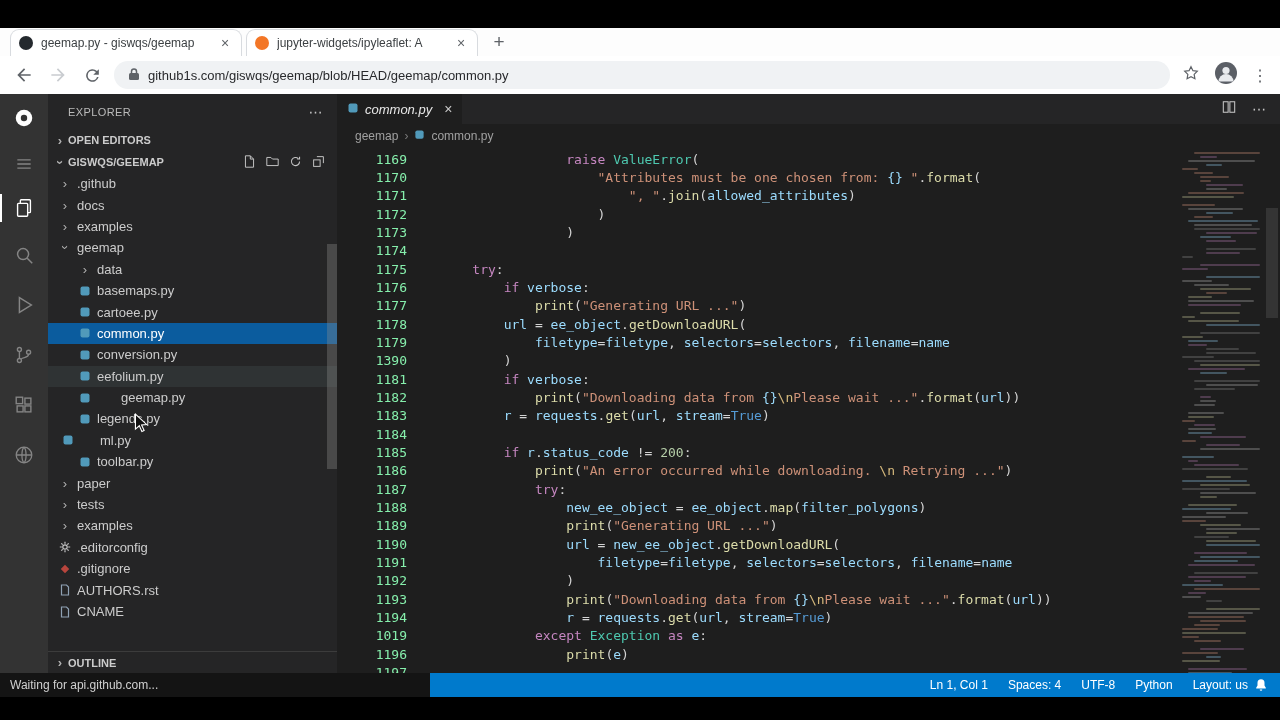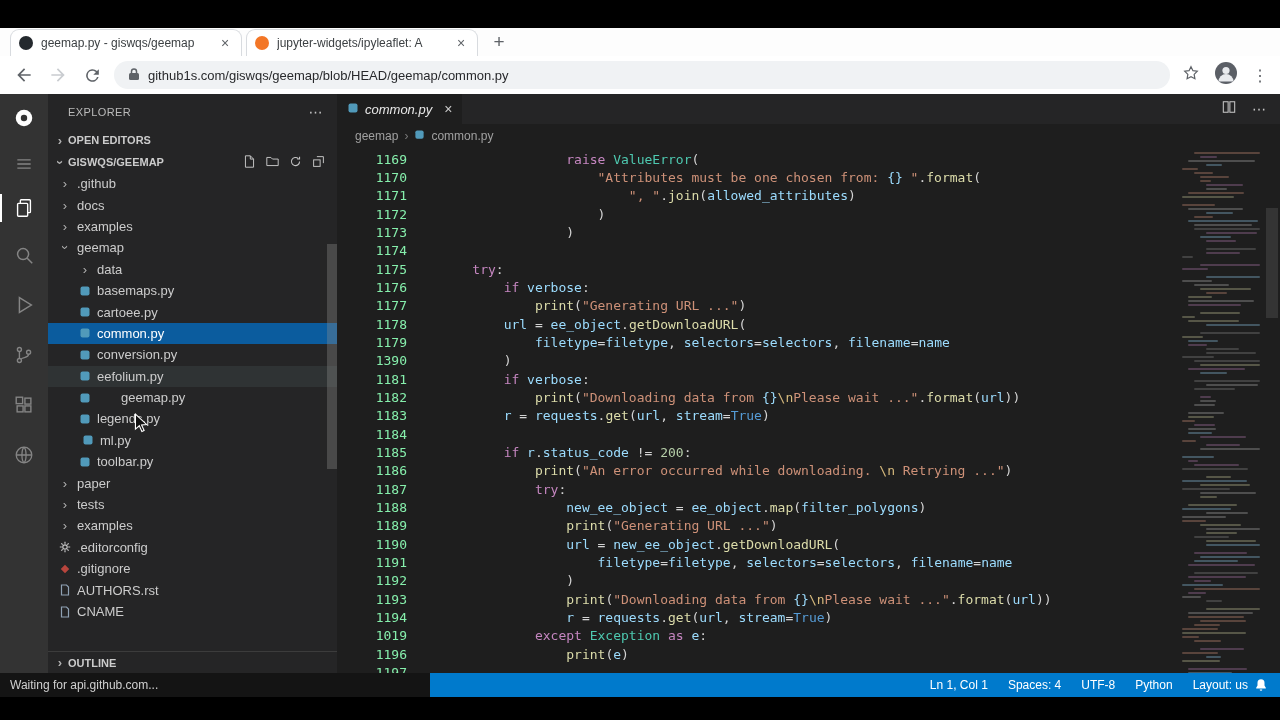--- a/index.html
+++ b/index.html
@@ -326,21 +326,21 @@
               <span class="tlabel">geemap.py</span>
             </div>
             <div class="trow" style="padding-left: 29px; text-align: right;">
               <span class="ficon">
                 <svg width="12" height="12" viewBox="0 0 12 12">
                   <rect x="1.5" y="1.5" width="9" height="9" rx="2" fill="#519aba"></rect>
                 </svg>
               </span>
               <span class="tlabel">legends.py</span>
             </div>
-            <div class="trow" style="padding-left: 32px;">
+            <div class="trow" style="padding-left: 12px; gap: 20px;">
               <span class="ficon">
                 <svg width="12" height="12" viewBox="0 0 12 12">
                   <rect x="1.5" y="1.5" width="9" height="9" rx="2" fill="#519aba"></rect>
                 </svg>
               </span>
               <span class="tlabel">ml.py</span>
             </div>
             <div class="trow" style="padding-left: 29px;">
               <span class="ficon">
                 <svg width="12" height="12" viewBox="0 0 12 12">

